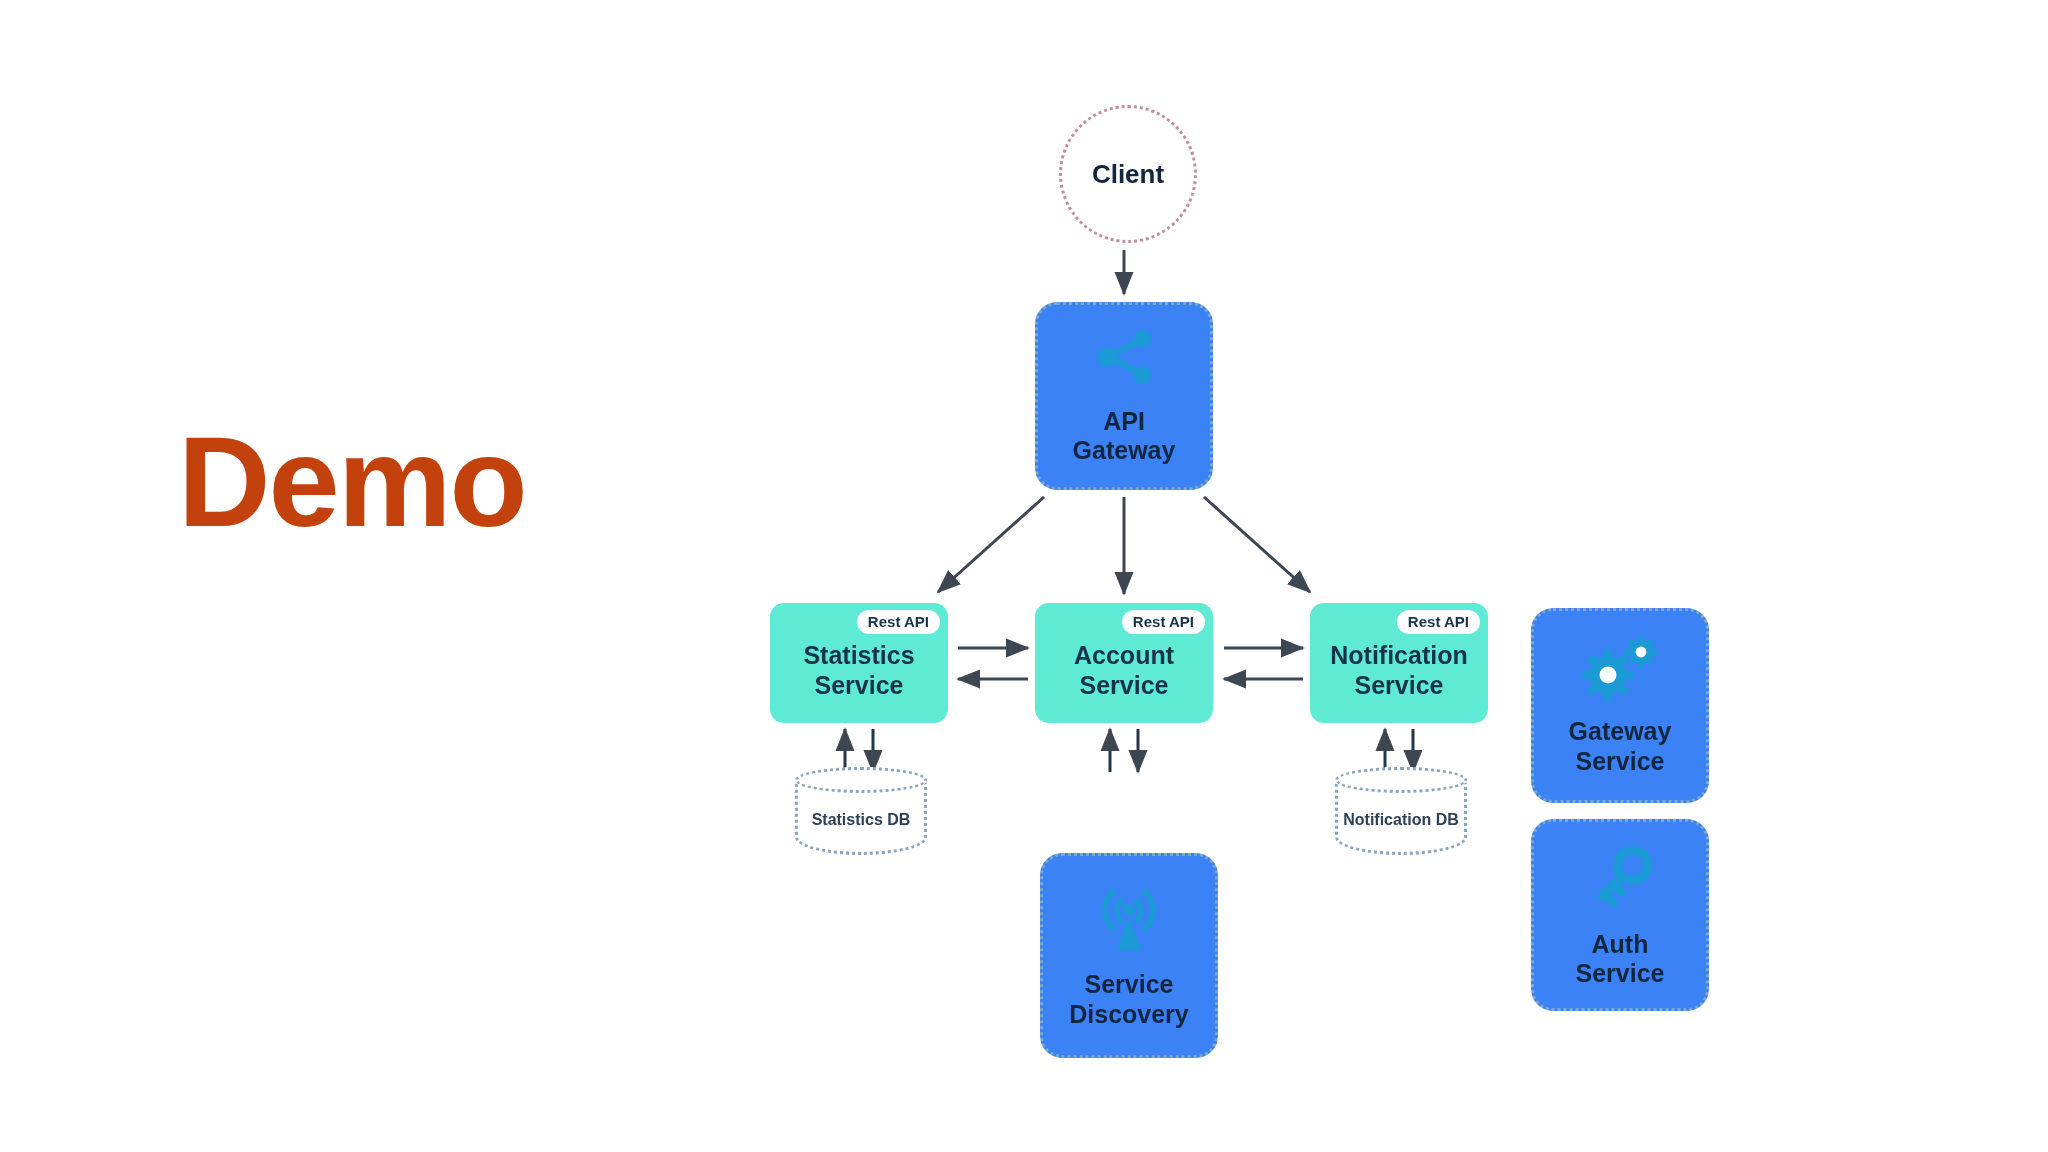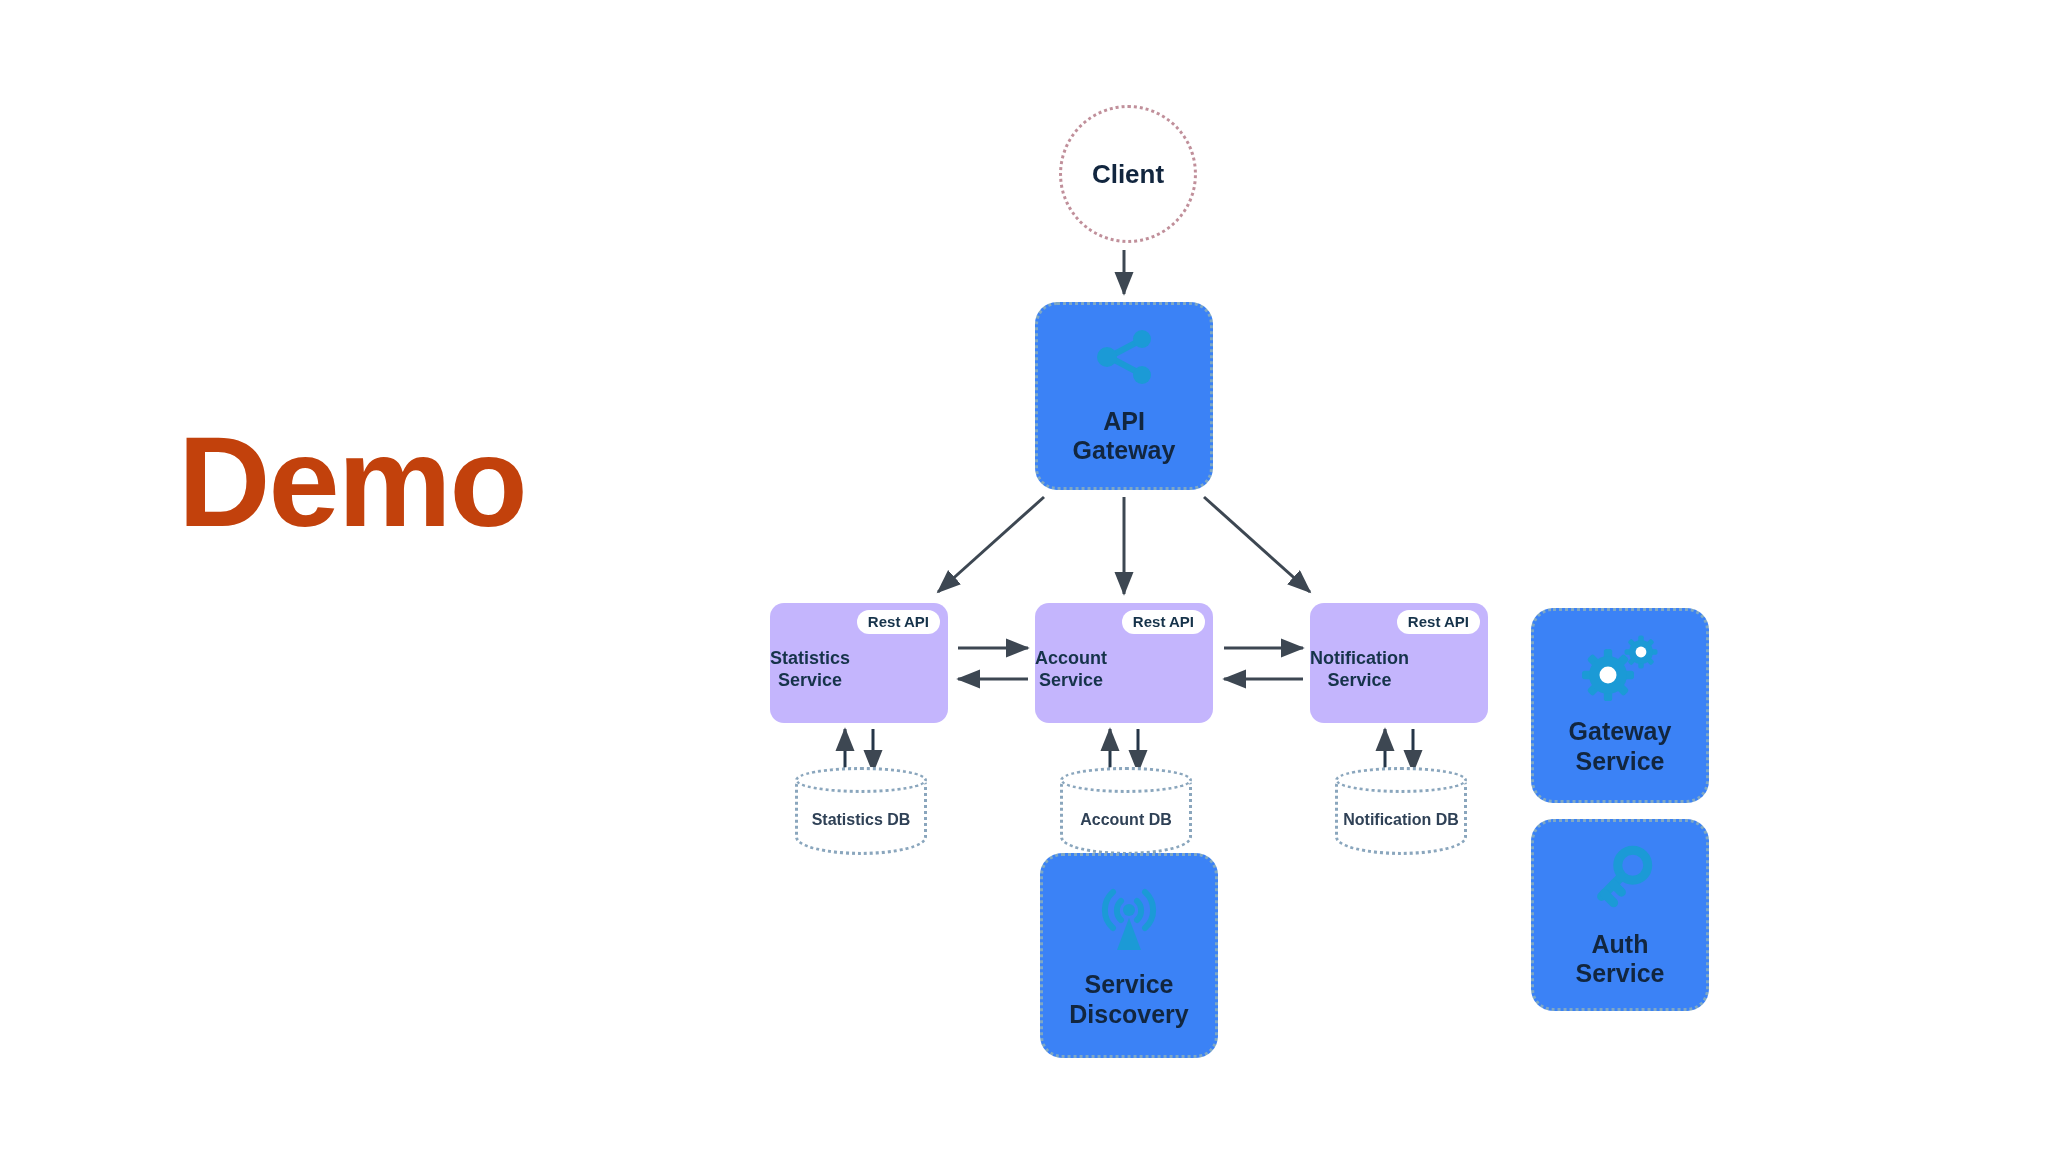--- a/index.html
+++ b/index.html
@@ -83,27 +83,28 @@
   #api-gateway-node { left: 1035px; top: 302px; width: 178px; height: 188px; }
   #api-gateway-node .node-icon { margin-bottom: 20px; }
 
   #service-discovery-node { left: 1040px; top: 853px; width: 178px; height: 205px; }
   #config-service-node    { left: 1531px; top: 608px; width: 178px; height: 195px; }
   #auth-service-node      { left: 1531px; top: 819px; width: 178px; height: 192px; }
 
   
   .service-box {
     width: 178px; height: 120px;
-    background: #c4b5fd;
+    background: #5eead4;
     border-radius: 14px;
     display: flex;
     align-items: center;
+    justify-content: center;
   }
   .service-box .node-label {
-    font-size: 18px;
+    font-size: 25px;
     font-weight: 700;
     line-height: 1.2;
     text-align: center;
     color: #16334a;
     padding-top: 14px;
   }
   .rest-api-badge {
     position: absolute;
     top: 7px; right: 8px;
     background: #ffffff;
@@ -233,25 +234,20 @@
       <span>Service</span>
     </span>
   </div>
 
   <div id="statistics-db-node" class="node db-node">
     <span class="db-cyl"></span>
     <span class="db-cyl-top"></span>
     <span class="node-label">Statistics DB</span>
   </div>
 
-  <div id="account-db-node" class="node db-node">
-    <span class="db-cyl"></span>
-    <span class="db-cyl-top"></span>
-    <span class="node-label">Account DB</span>
-  </div>
 
   <div id="notification-db-node" class="node db-node">
     <span class="db-cyl"></span>
     <span class="db-cyl-top"></span>
     <span class="node-label">Notification DB</span>
   </div>
 
   <div id="service-discovery-node" class="node dotted-box">
     <span class="node-icon">
       <svg width="80" height="72" viewBox="0 0 80 72">

